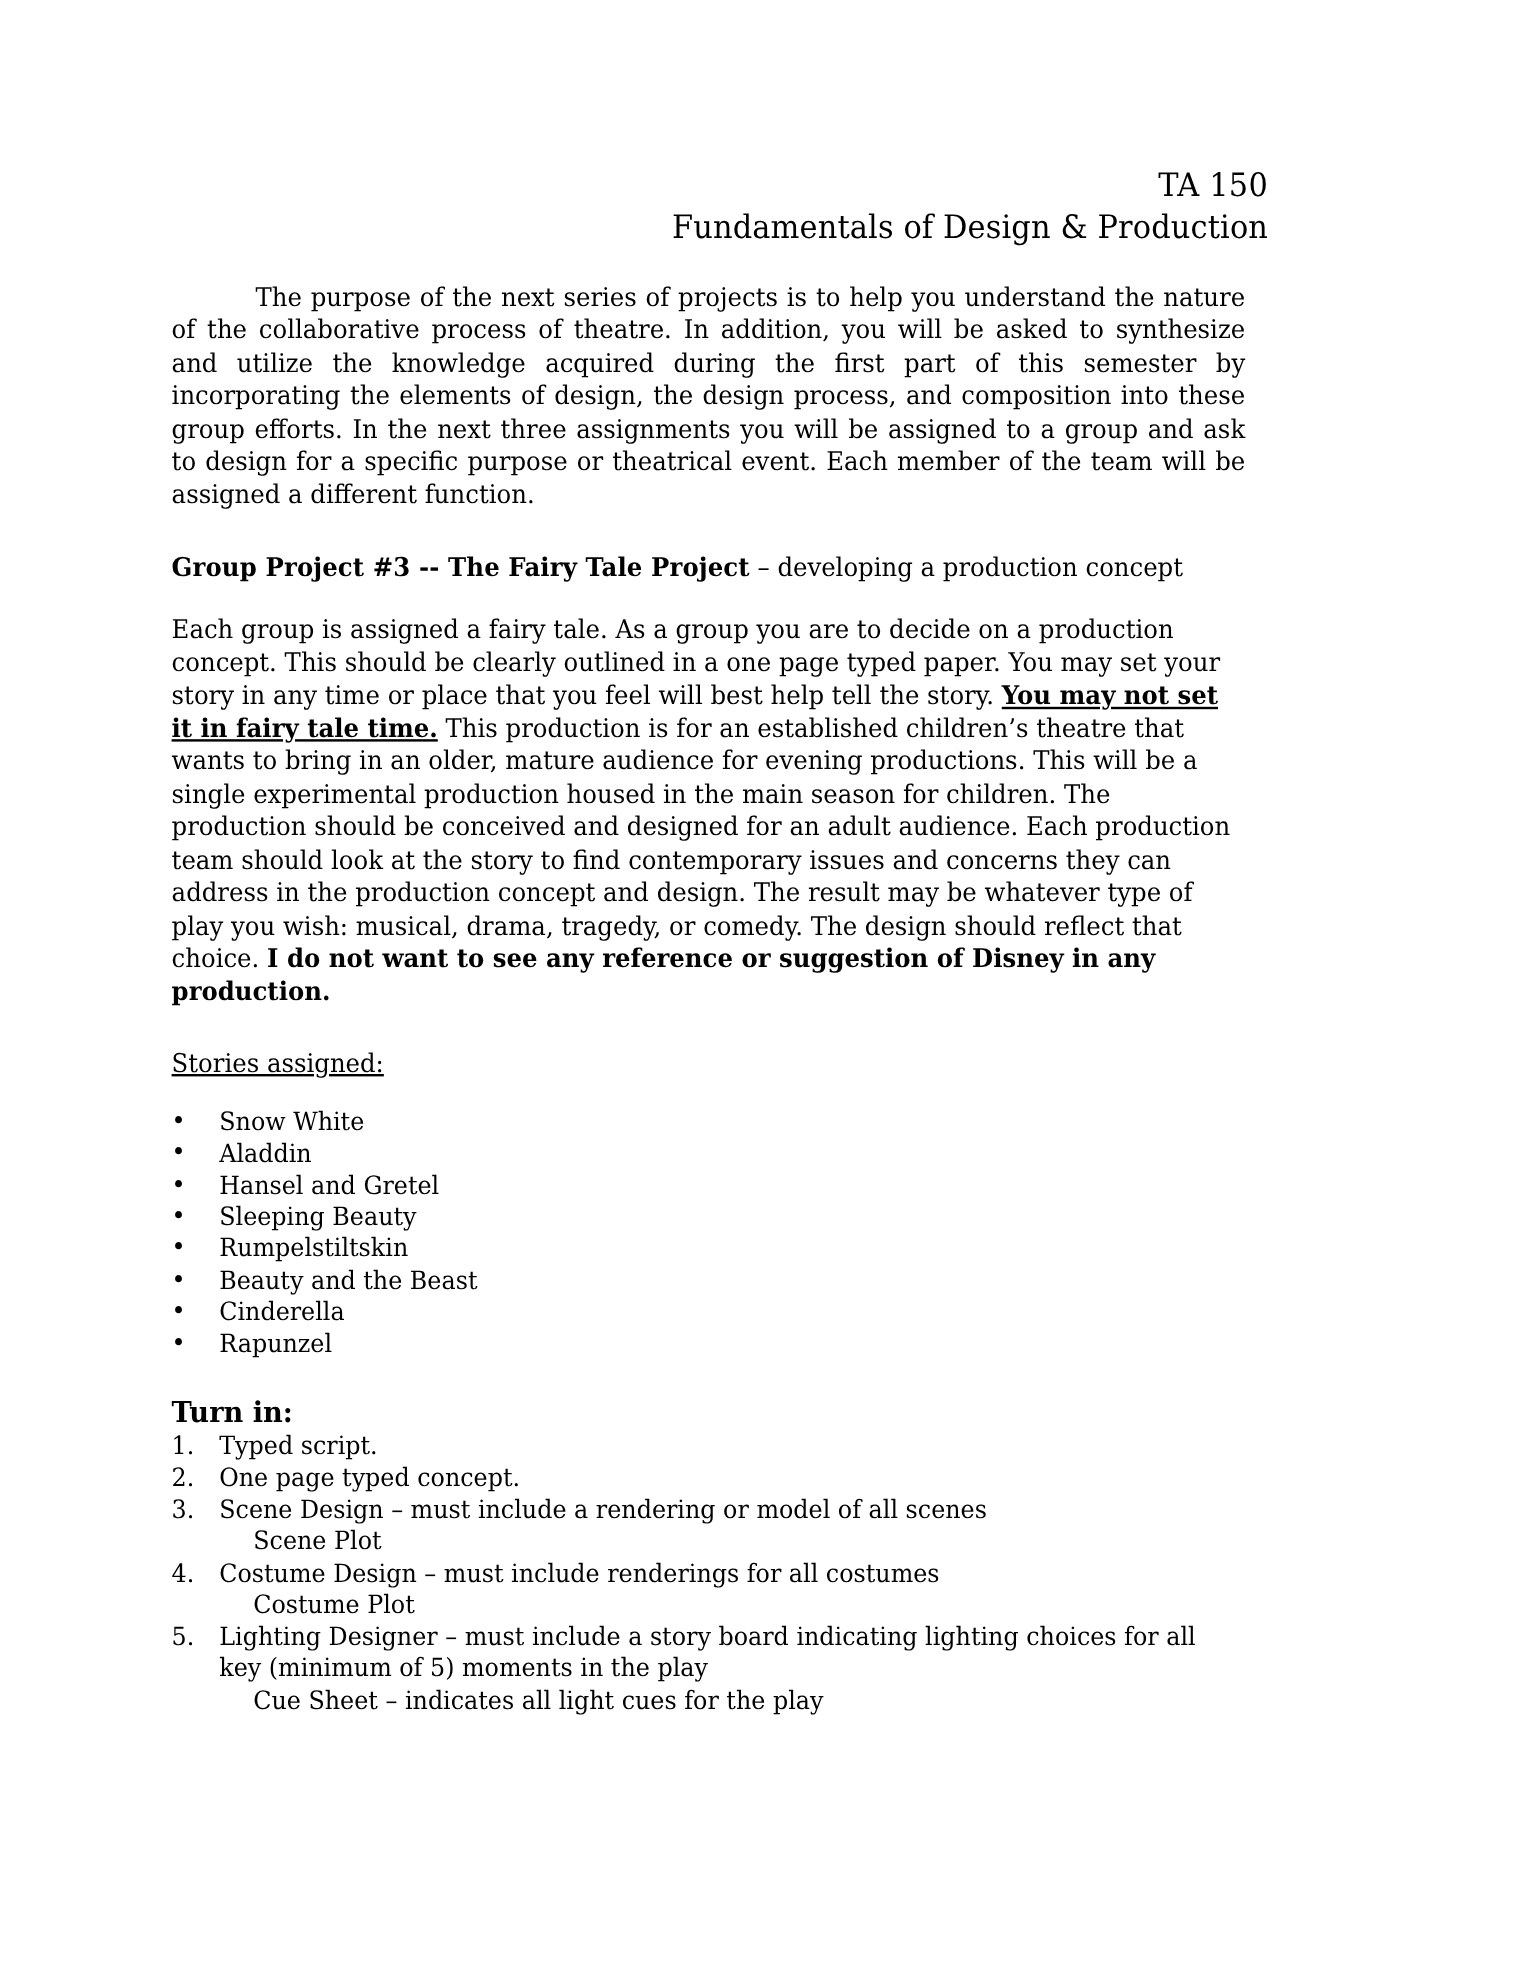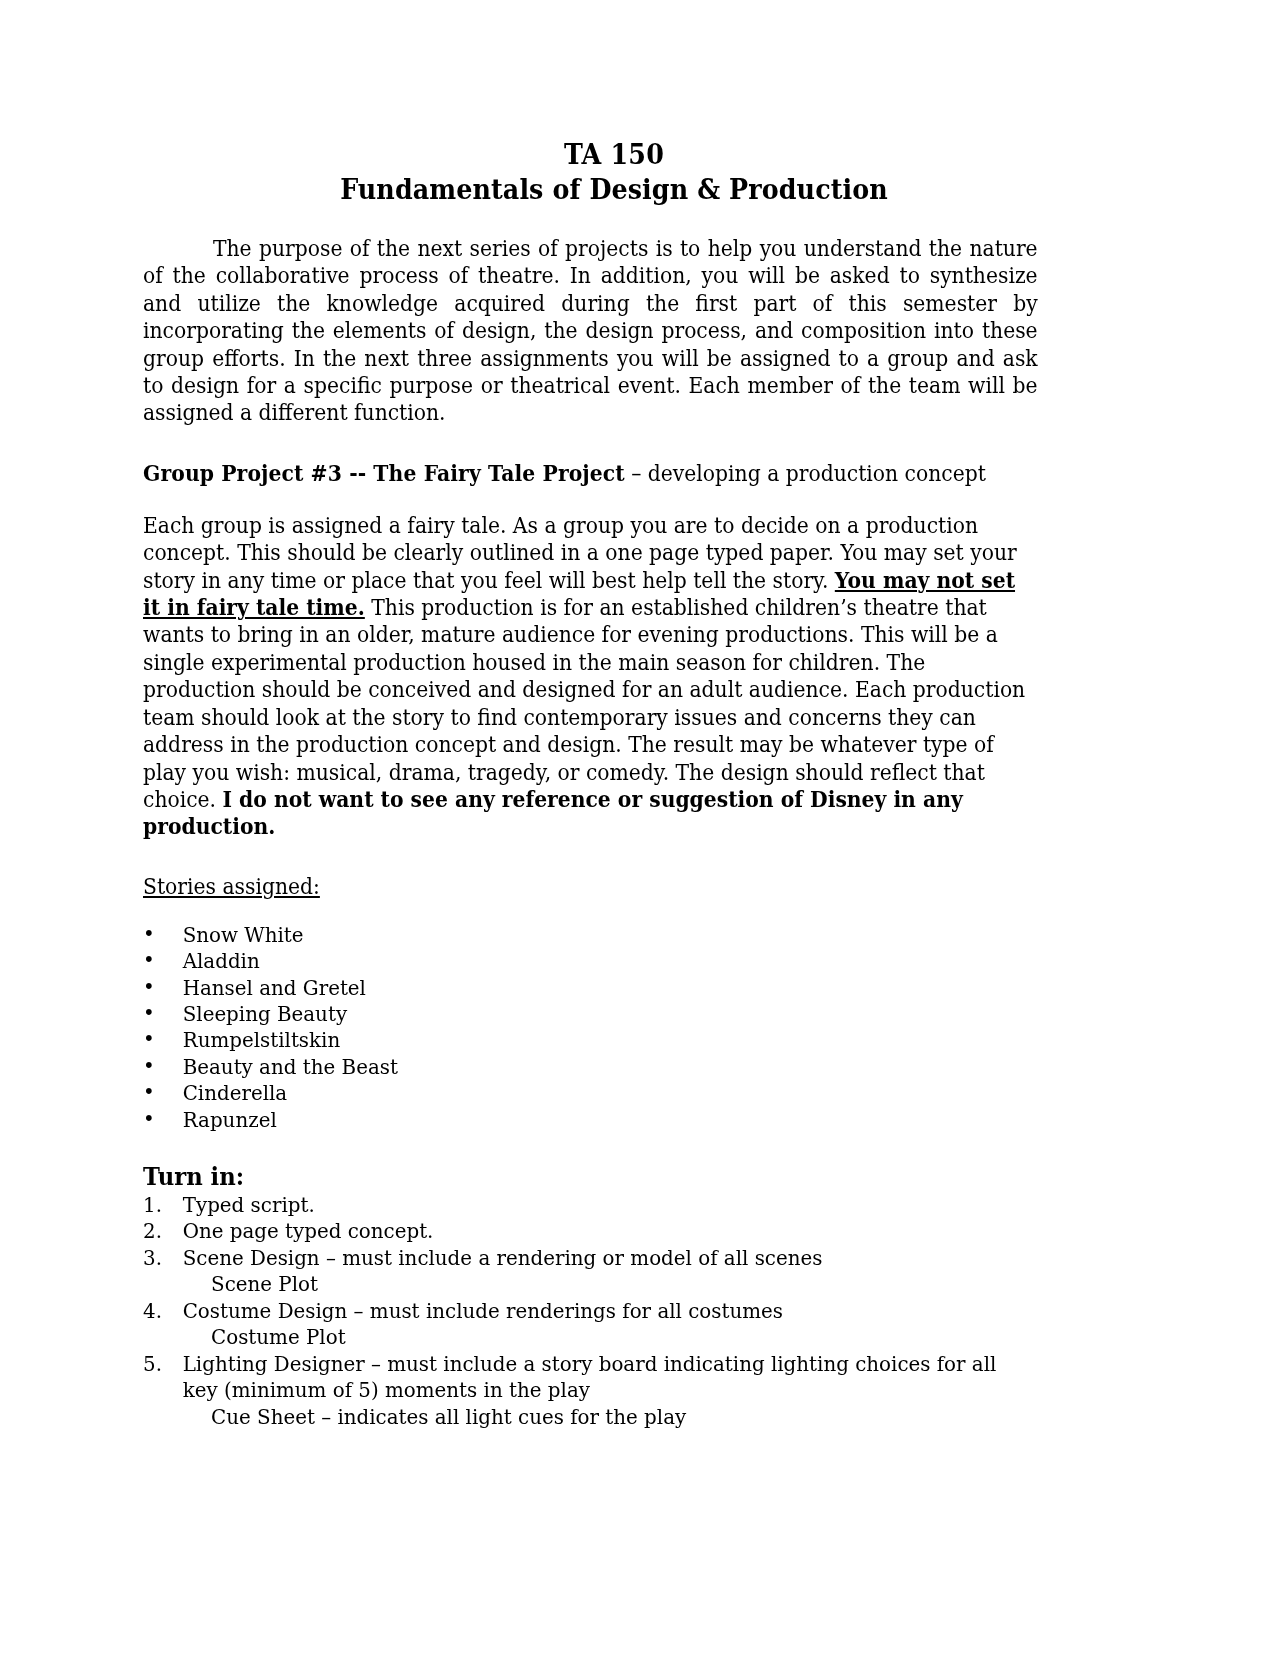--- a/index.html
+++ b/index.html
@@ -17,23 +17,22 @@
   .page {
     position: relative;
     width: 1280px;
     height: 1656px;
     background: #fff;
     box-sizing: border-box;
     padding: 138px 195px 0 143px;
   }
   
   .title-block {
-    text-align: center;
+    text-align: right;
     margin: 0 0 4px 0;
-    font-weight: bold;
   }
   .title-line-1 {
     font-size: 27px;
     line-height: 34px;
     letter-spacing: 0.2px;
     transform: scaleX(0.94);
   }
   .title-line-2 {
     font-size: 27px;
     line-height: 36px;

